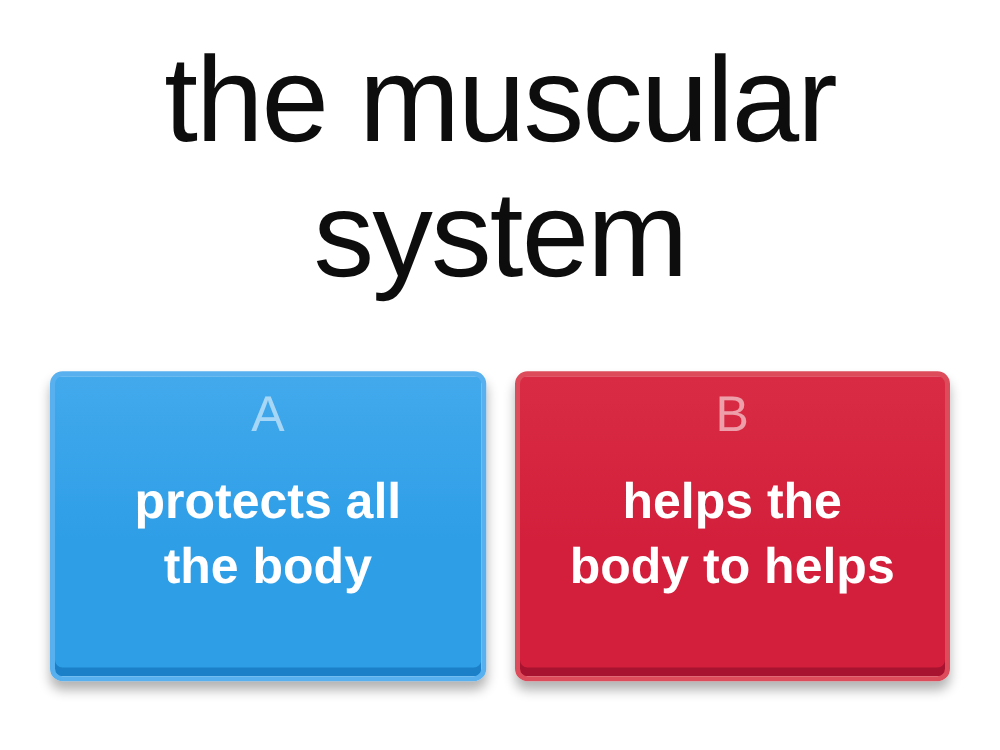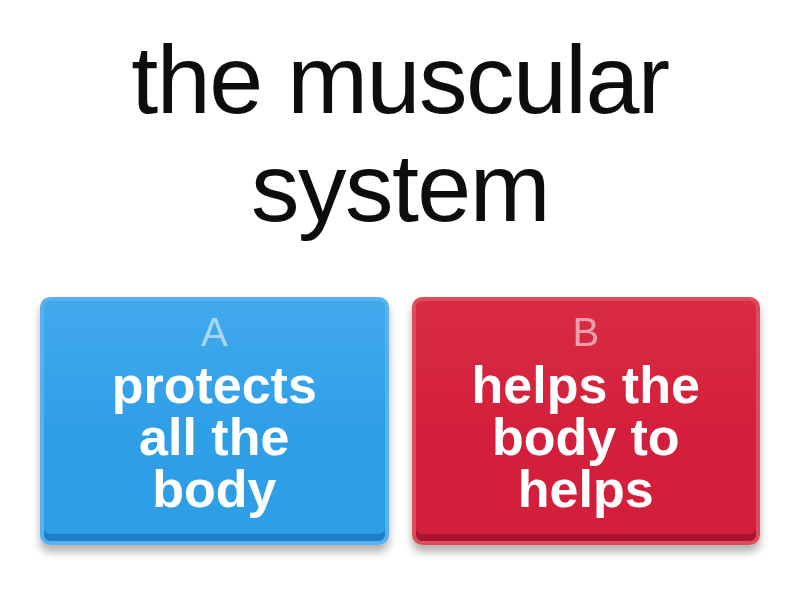--- a/index.html
+++ b/index.html
@@ -57,22 +57,22 @@
   }
 
   .choice-letter {
     font-size: 40px;
     line-height: 46px;
     font-weight: 400;
     color: var(--letter-color, rgba(255,255,255,0.55));
   }
 
   .choice-text {
-    margin-top: 4px;
-    font-size: 52px;
+    margin-top: 20px;
+    font-size: 40px;
     line-height: 52px;
     font-weight: 700;
     text-align: center;
     max-width: 268px;
     color: var(--text-color, #ffffff);
   }
 </style>
 </head>
 <body style="background: rgb(255, 255, 255);">
 

